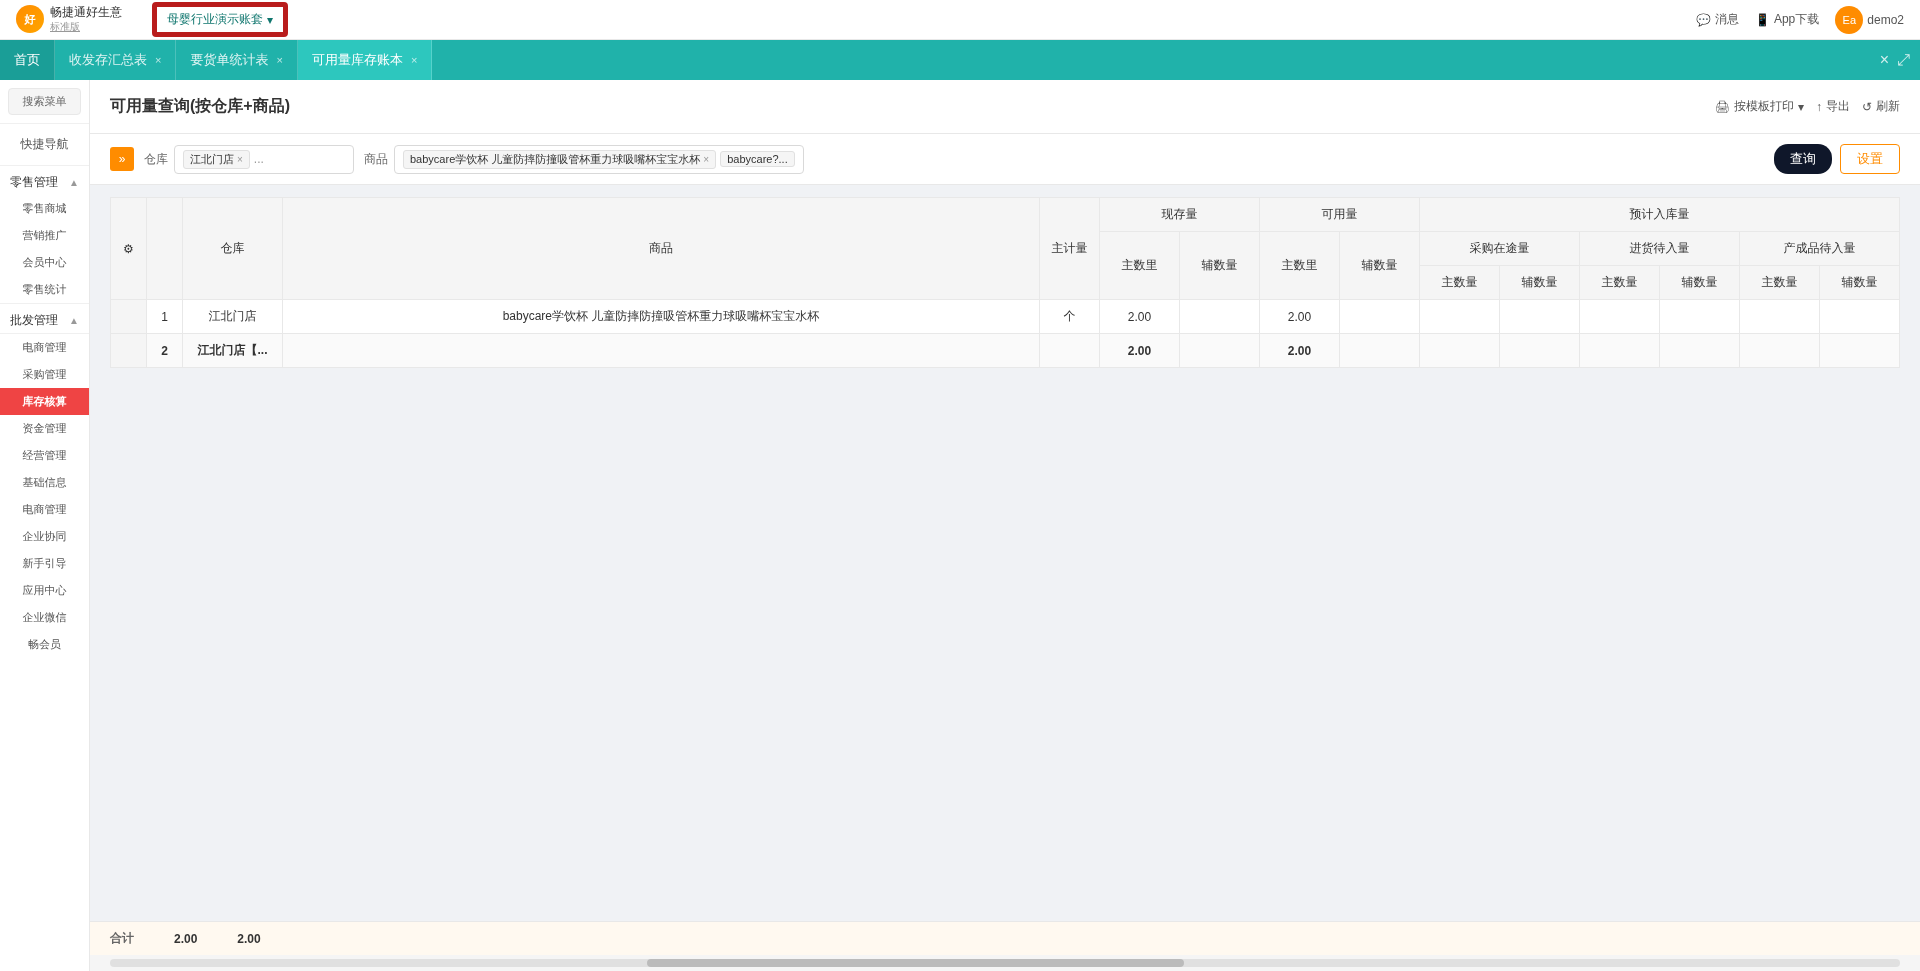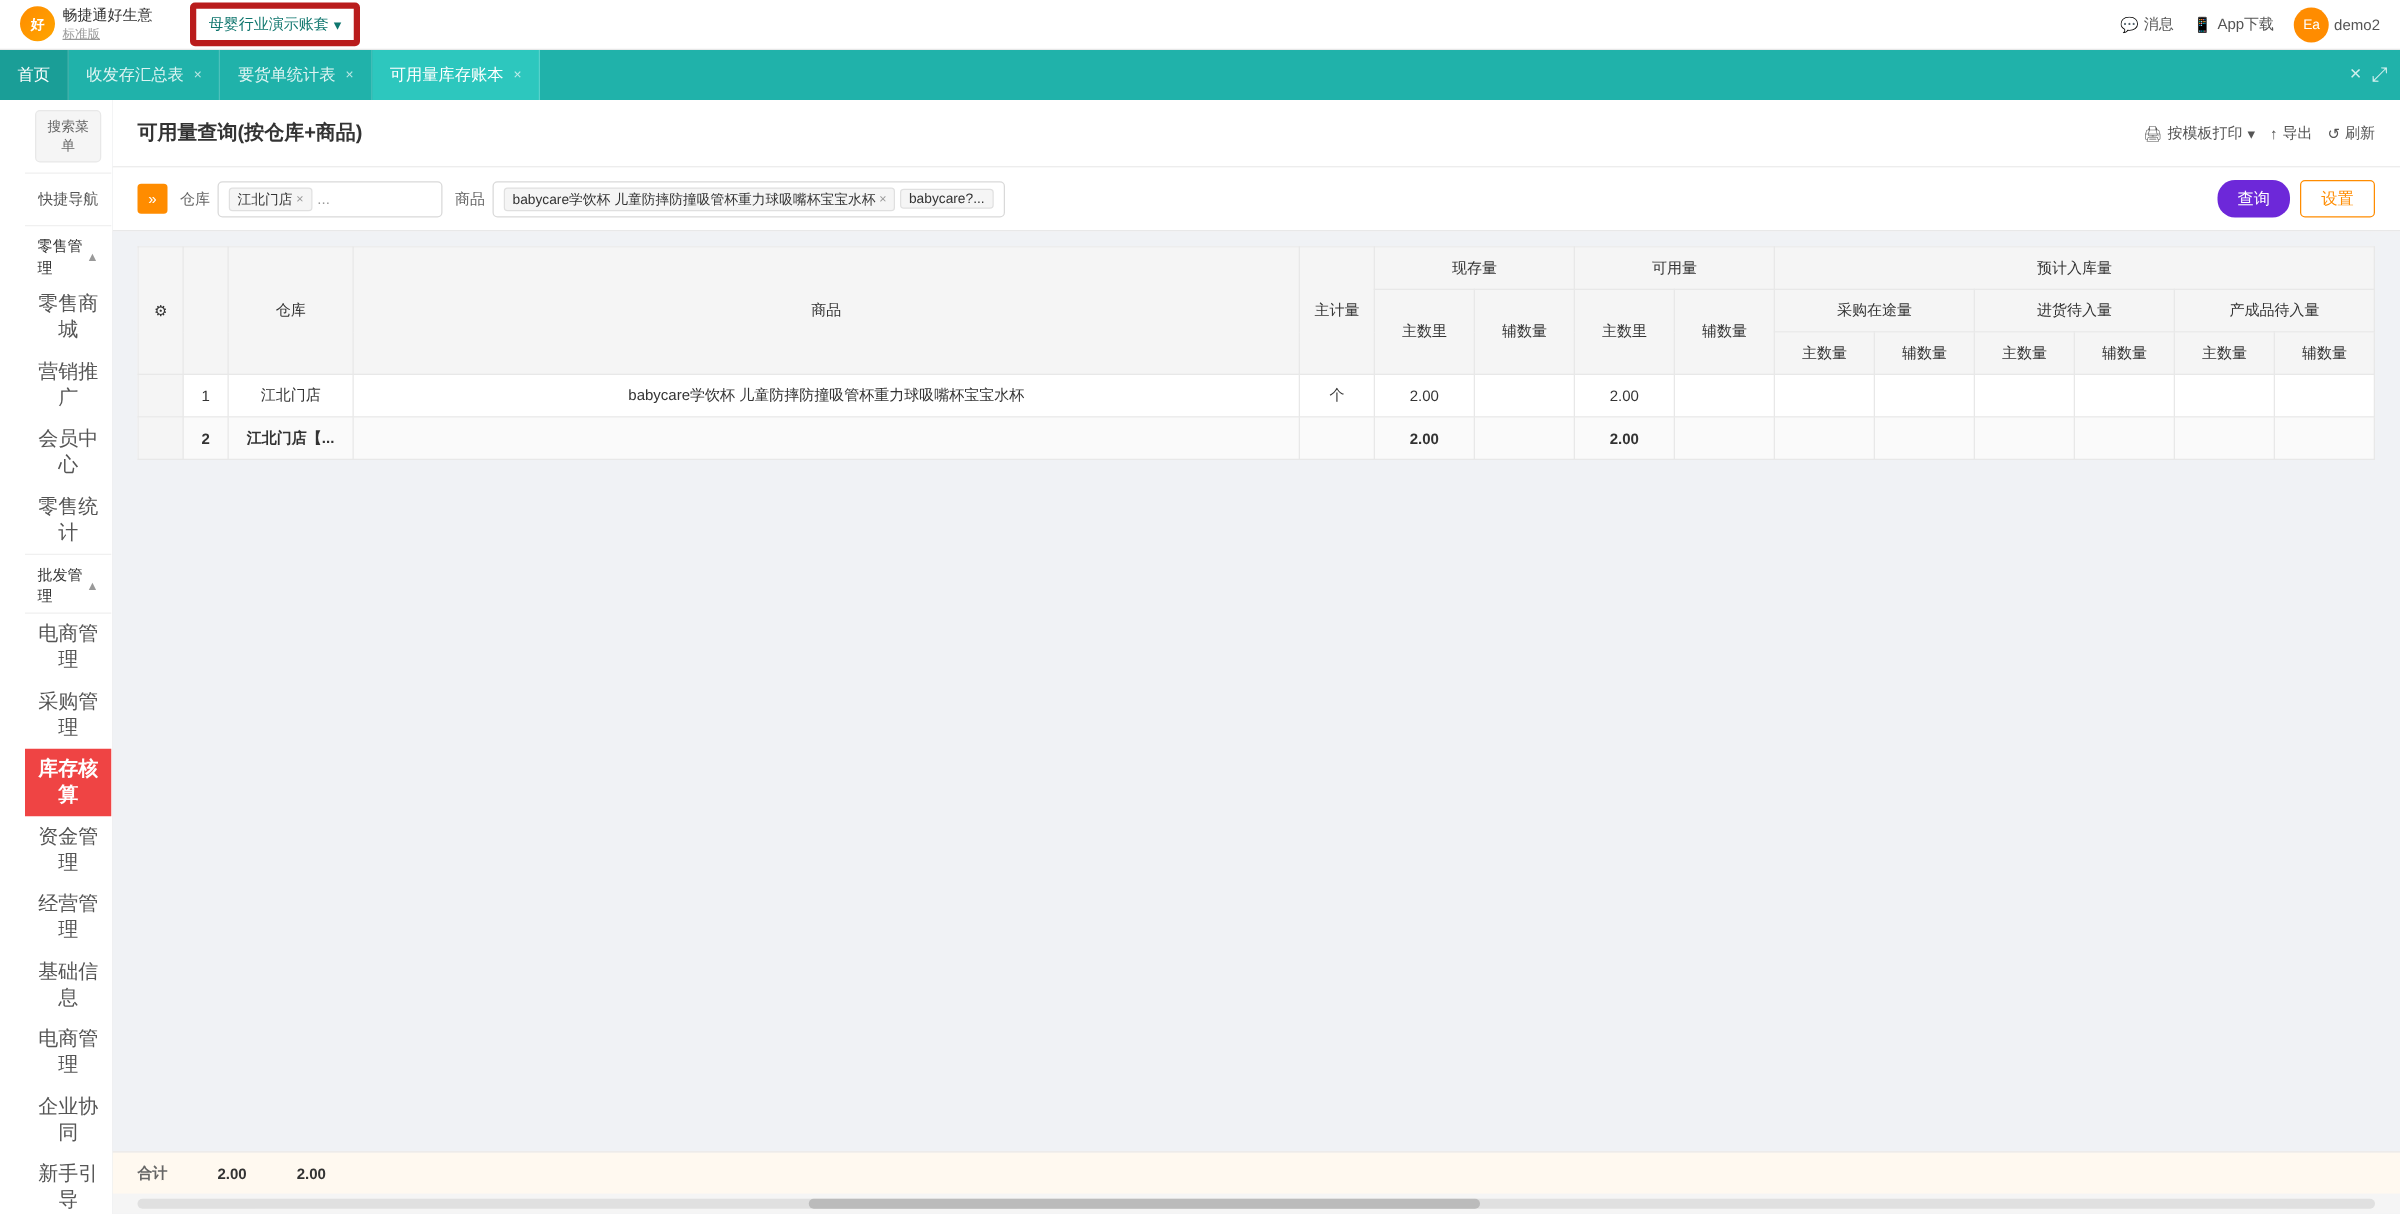--- a/index.html
+++ b/index.html
@@ -57,30 +57,29 @@
 
     
     .sidebar {
       width: 90px;
       background: #fff;
       border-right: 1px solid #e8e8e8;
       display: flex;
       flex-direction: column;
       flex-shrink: 0;
       overflow-y: auto;
-      padding-left: 20px;
     }
     .sidebar-search { padding: 8px; border-bottom: 1px solid #f0f0f0; }
     .sidebar-search-btn { width: 100%; padding: 5px; background: #f5f5f5; border: 1px solid #e8e8e8; border-radius: 4px; cursor: pointer; font-size: 11px; color: #666; text-align: center; }
     .sidebar-nav { padding: 6px 0; border-bottom: 1px solid #f0f0f0; }
     .sidebar-nav-item { padding: 6px 10px; font-size: 12px; color: #555; cursor: pointer; text-align: center; }
     .sidebar-section { border-bottom: 1px solid #f0f0f0; }
     .sidebar-section-header { padding: 8px 10px 4px; font-size: 12px; color: #333; display: flex; align-items: center; justify-content: space-between; cursor: pointer; }
     .sidebar-section-header .arrow { font-size: 10px; color: #999; }
-    .sidebar-item { padding: 6px 10px; font-size: 16px; color: #555; cursor: pointer; text-align: center; font-family: Liberation Mono, monospace; }
+    .sidebar-item { padding: 6px 10px; font-size: 11px; color: #555; cursor: pointer; text-align: center; font-family: Liberation Mono, monospace; }
     .sidebar-item.active { background: #ef4444; color: white; font-weight: bold; border-radius: 0; }
 
     
     .content { flex: 1; overflow: hidden; display: flex; flex-direction: column; background: #f0f2f5; }
 
     
     .page-header {
       background: #fff;
       padding: 16px 20px;
       border-bottom: 1px solid #e8e8e8;
@@ -104,21 +103,21 @@
       flex-shrink: 0;
     }
     .filter-toggle { width: 24px; height: 24px; background: #ff8c00; color: white; border: none; border-radius: 3px; cursor: pointer; display: flex; align-items: center; justify-content: center; font-size: 12px; flex-shrink: 0; }
     .filter-group { display: flex; align-items: center; gap: 6px; }
     .filter-label { font-size: 12px; color: #666; white-space: nowrap; }
     .filter-input { border: 1px solid #d9d9d9; border-radius: 4px; padding: 4px 8px; font-size: 12px; min-width: 180px; background: #fff; display: flex; align-items: center; gap: 4px; }
     .filter-tag { background: #f5f5f5; border: 1px solid #e0e0e0; border-radius: 3px; padding: 1px 6px; font-size: 11px; color: #333; display: flex; align-items: center; gap: 3px; }
     .filter-tag .remove { cursor: pointer; color: #999; font-size: 10px; }
     .filter-ellipsis { color: #999; font-size: 12px; cursor: pointer; }
     .filter-actions { margin-left: auto; display: flex; gap: 8px; }
-    .btn-query { background: #6d28d9; color: white; border: none; border-radius: 14px; padding: 5px 16px; cursor: pointer; font-size: 13px; text-align: center; }
+    .btn-query { background: #0f172a; color: white; border: none; border-radius: 14px; padding: 5px 16px; cursor: pointer; font-size: 13px; text-align: center; }
     .btn-setting { background: #fff; color: #ff8c00; border: 1px solid #ff8c00; border-radius: 4px; padding: 5px 16px; cursor: pointer; font-size: 13px; }
 
     
     .table-container {
       flex: 1;
       overflow: auto;
       padding: 12px 20px;
     }
     .data-table { width: 100%; border-collapse: collapse; background: #fff; border: 1px solid #e8e8e8; font-size: 12px; }
     .data-table th, .data-table td { border: 1px solid #e8e8e8; padding: 8px 10px; text-align: center; white-space: nowrap; }

